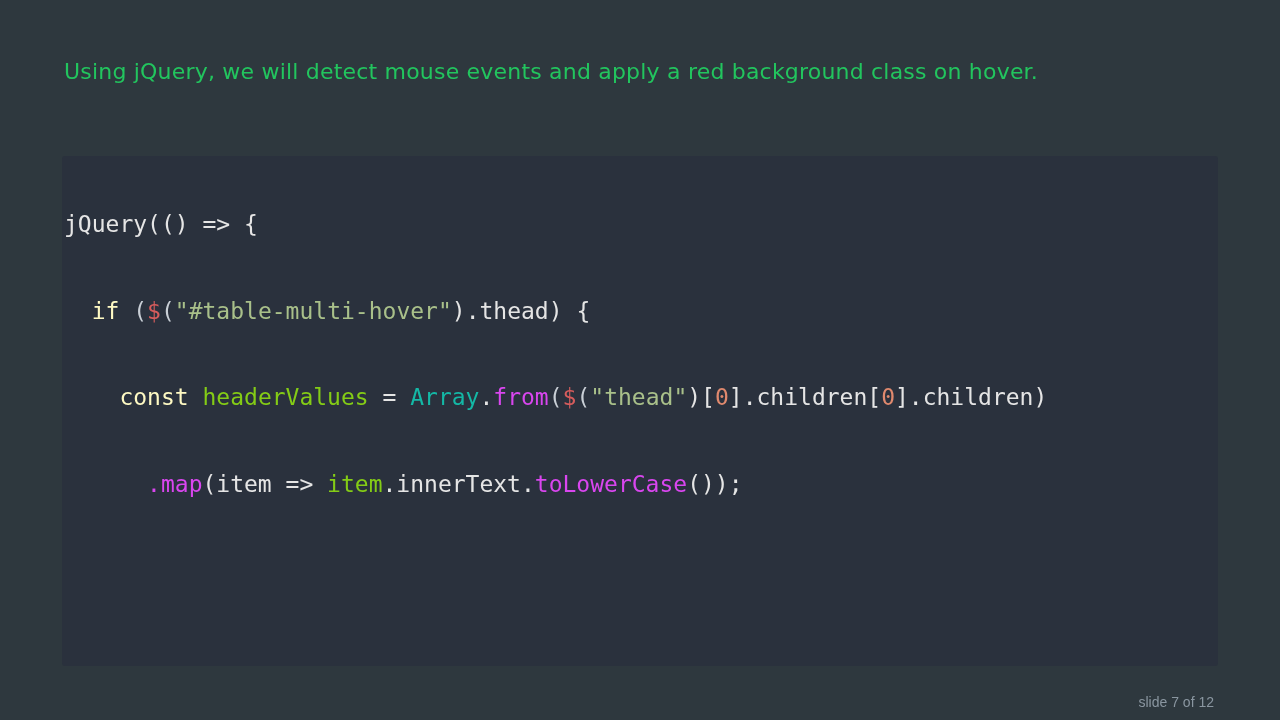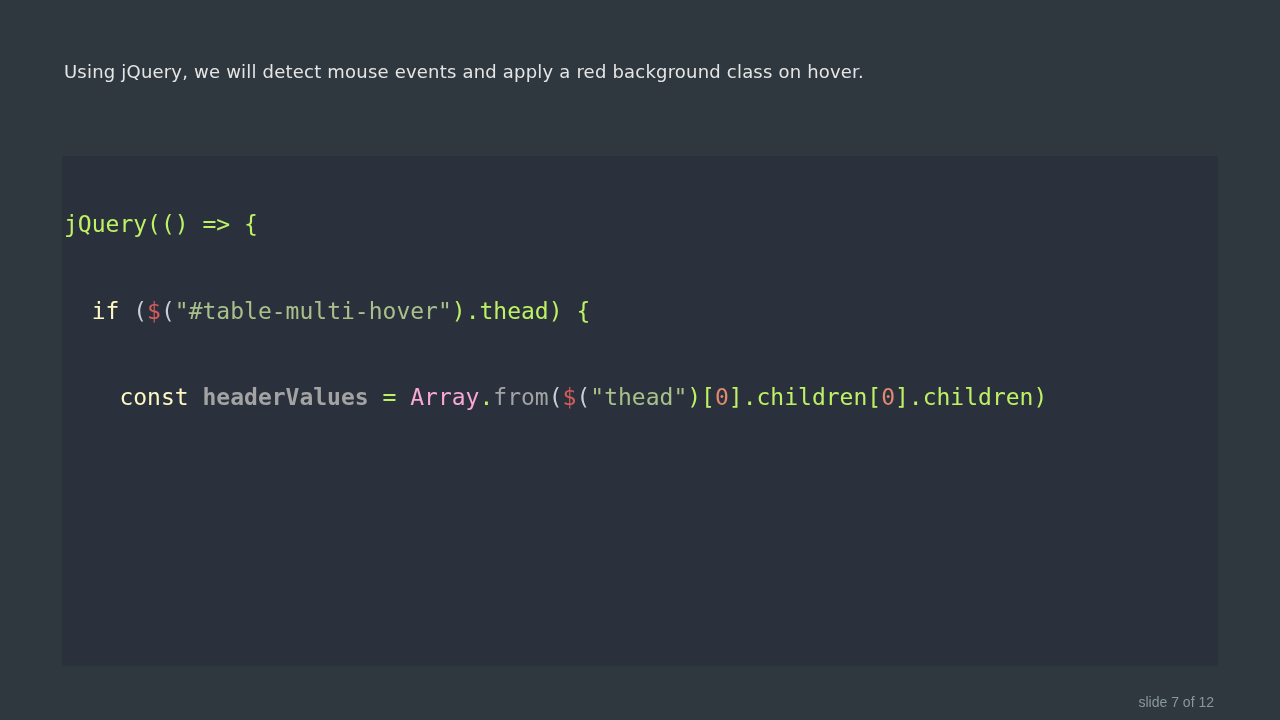--- a/index.html
+++ b/index.html
@@ -15,23 +15,23 @@
       width: 1280px;
       height: 720px;
       background: #2e383e;
     }
     .intro {
       position: absolute;
       left: 64px;
       top: 50px;
       width: 1150px;
       font-family: "DejaVu Sans", sans-serif;
-      font-size: 18px;
+      font-size: 22px;
       line-height: 44px;
-      color: #e5e5e5;
+      color: #22c55e;
       letter-spacing: 0.2px;
     }
     .code-block {
       position: absolute;
       left: 62px;
       top: 156px;
       width: 1156px;
       height: 510px;
       background: #2a313d;
       border-radius: 3px;
@@ -47,27 +47,27 @@
       color: #c9cfd6;
       white-space: pre;
     }
     .line {
       height: 34.6px;
       line-height: 34.6px;
     }
     .line.first { margin-top: -1px; }
     .gap { height: 21.5px; }
     .kw { color: #fef9c3; }        
-    .var { color: #a3a3a3; font-weight: bold; }       
-    .cls { color: #f9a8d4; }       
+    .var { color: #84cc16; }       
+    .cls { color: #14b8a6; }       
     .str { color: #a9c08a; }       
     .num { color: #e0896e; }       
-    .fn { color: #a3a3a3; }        
+    .fn { color: #d946ef; }        
     .punc { color: #c9cfd6; }
-    .plain { color: #bef264; text-align: center; }
+    .plain { color: #e5e5e5; text-align: center; }
     .dollar { color: #d65c5c; }
     .footer {
       position: absolute;
       right: 66px;
       top: 694px;
       font-family: "Liberation Sans", sans-serif;
       font-size: 14px;
       color: #8a96a0;
     }
   </style>
@@ -75,20 +75,21 @@
 <body>
 
 <div class="slide">
   <div class="intro">Using jQuery, we will detect mouse events and apply a red background class on hover.</div>
 
   <div class="code-block">
     <div class="code">
       <div class="line first"><span class="plain">jQuery</span><span class="plain">(() =&gt; {</span></div>
       <div class="line"><span>  </span><span class="kw">if</span><span class="punc"> (</span><span class="dollar">$</span><span class="punc">(</span><span class="str">"#table-multi-hover"</span><span class="plain">).thead) {</span></div>
       <div class="line"><span>    </span><span class="kw">const</span><span> </span><span class="var">headerValues</span><span class="plain"> = </span><span class="cls">Array</span><span class="plain">.</span><span class="fn">from</span><span class="punc">(</span><span class="dollar">$</span><span class="punc">(</span><span class="str">"thead"</span><span class="plain">)[</span><span class="num">0</span><span class="plain">].children[</span><span class="num">0</span><span class="plain">].children)</span></div>
+      <div class="line"><span class="fn">      .</span><span class="fn">map</span><span class="plain">(item =&gt; </span><span class="var">item</span><span class="plain">.innerText.</span><span class="fn">toLowerCase</span><span class="plain">());</span></div>
       <div class="gap"></div>
       
       
       
       
       
       
       
       
       

